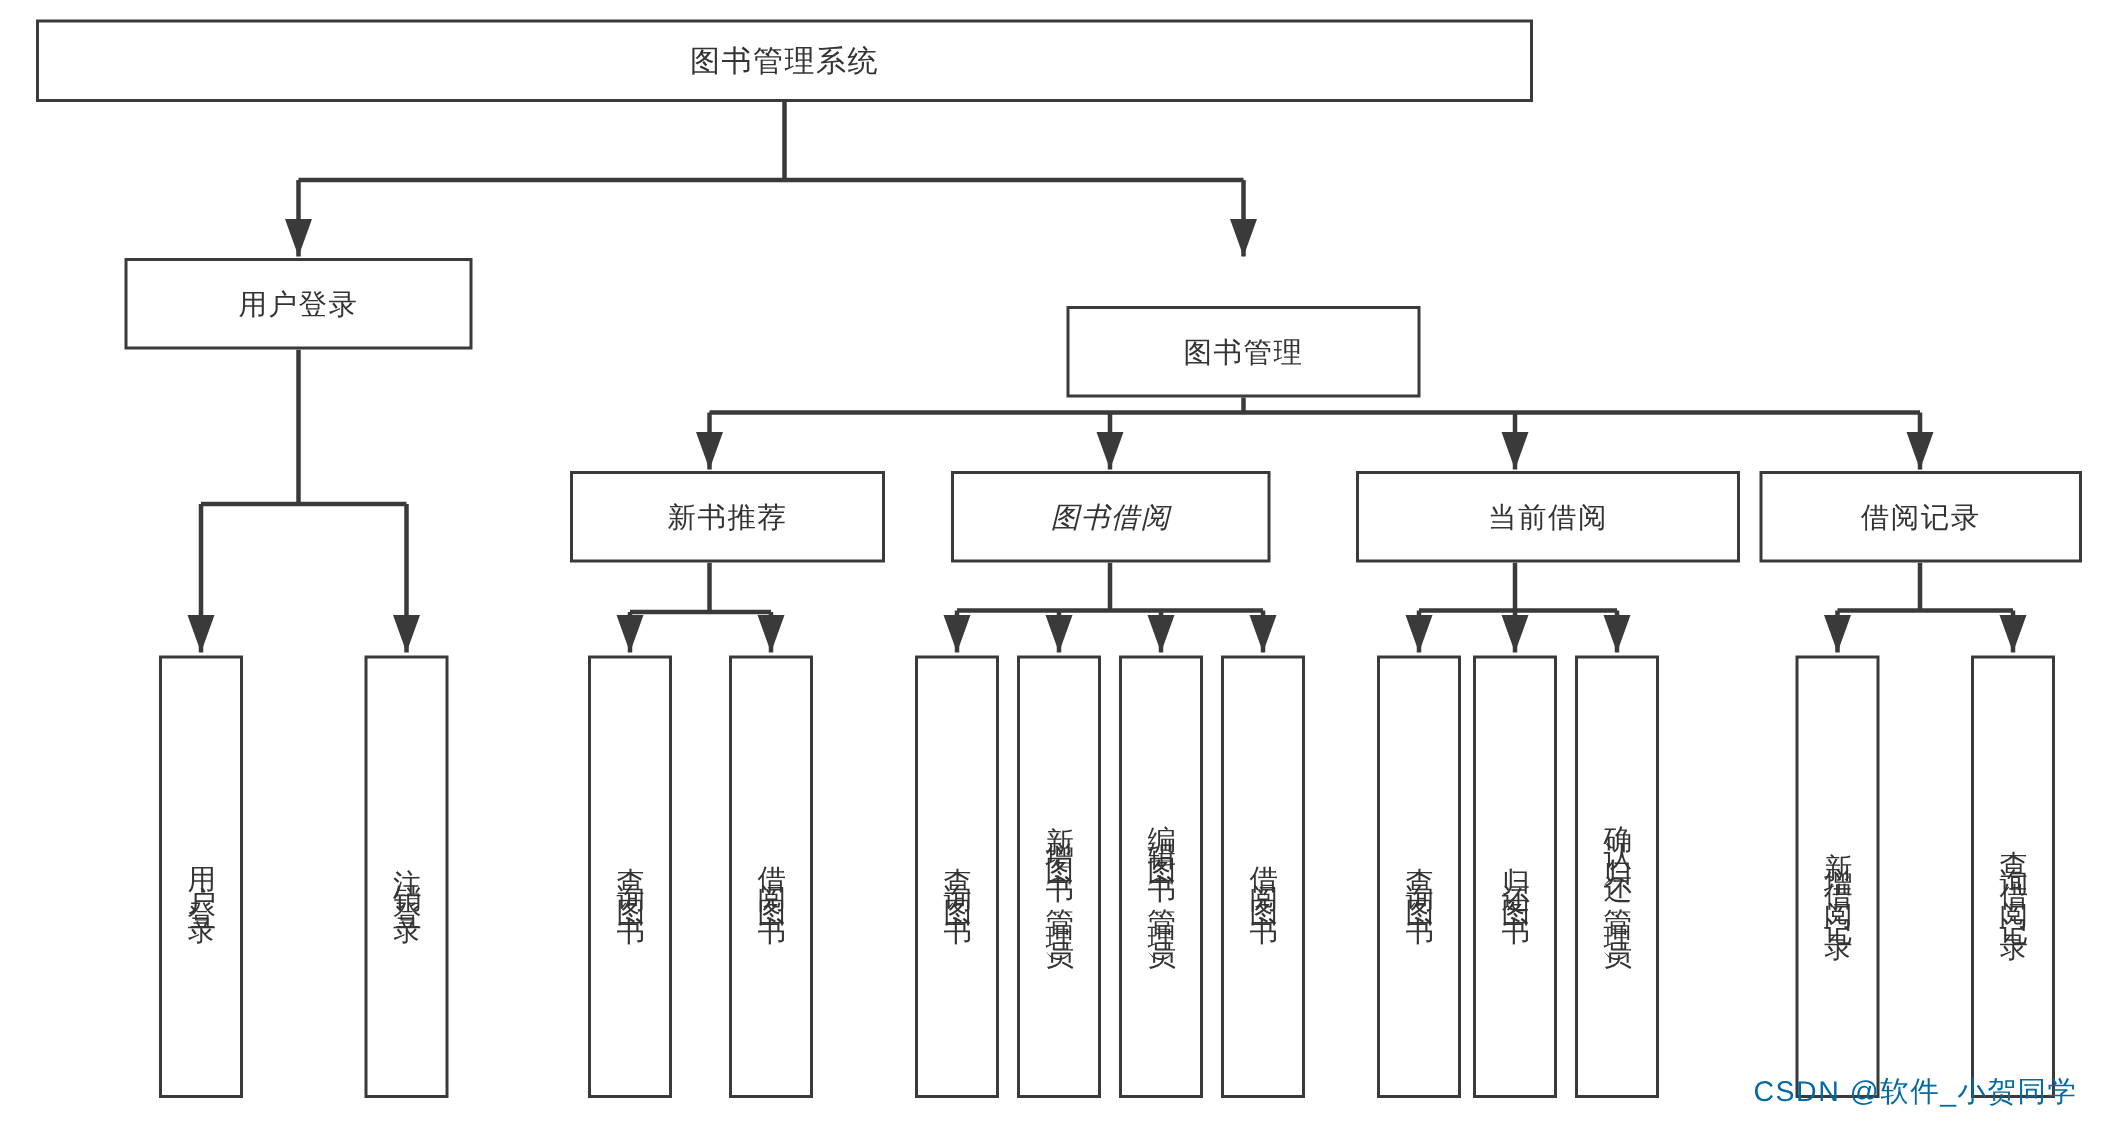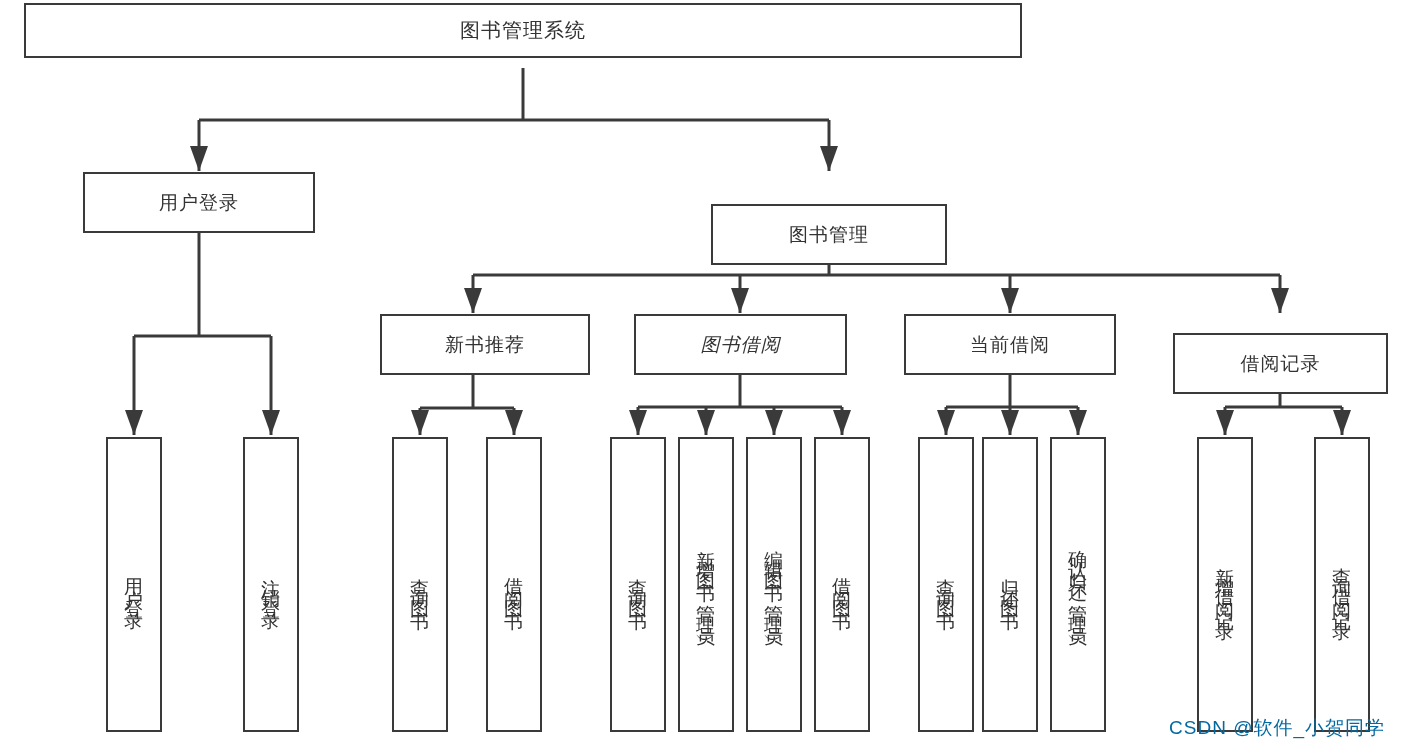--- a/index.html
+++ b/index.html
@@ -95,41 +95,41 @@
       <path d="M1010 407 V435" marker-end="url(#ah)"></path>
       <path d="M1078 407 V435" marker-end="url(#ah)"></path>
 
       <path d="M1280 375 V407"></path>
       <path d="M1225 407 H1342"></path>
       <path d="M1225 407 V435" marker-end="url(#ah)"></path>
       <path d="M1342 407 V435" marker-end="url(#ah)"></path>
     </g>
   </svg>
 
-  <div class="node root" style="left:24px;top:3px;width:998px;height:55px;">
+  <div class="node root" style="left:24px;top:13px;width:998px;height:55px;">
     <span class="hlabel">图书管理系统</span>
   </div>
 
   <div class="node" style="left:83px;top:172px;width:232px;height:61px;">
     <span class="hlabel">用户登录</span>
   </div>
   <div class="node" style="left:711px;top:172px;width:236px;height:61px;margin-top:32px;">
     <span class="hlabel">图书管理</span>
   </div>
 
   <div class="node" style="left:380px;top:314px;width:210px;height:61px;">
     <span class="hlabel">新书推荐</span>
   </div>
   <div class="node" style="left:634px;top:314px;width:213px;height:61px;font-style:italic;">
     <span class="hlabel">图书借阅</span>
   </div>
-  <div class="node" style="left:904px;top:314px;width:212px;height:61px;">
+  <div class="node" style="left:904px;top:314px;width:256px;height:61px;">
     <span class="hlabel">当前借阅</span>
   </div>
-  <div class="node" style="left:1173px;top:314px;width:215px;height:61px;margin-top:19px;">
+  <div class="node" style="left:1173px;top:314px;width:215px;height:61px;">
     <span class="hlabel">借阅记录</span>
   </div>
 
   <div class="node" style="left:106px;top:437px;width:56px;height:295px;">
     <span class="vlabel">用户登录</span>
   </div>
   <div class="node" style="left:243px;top:437px;width:56px;height:295px;">
     <span class="vlabel">注销登录</span>
   </div>
 

